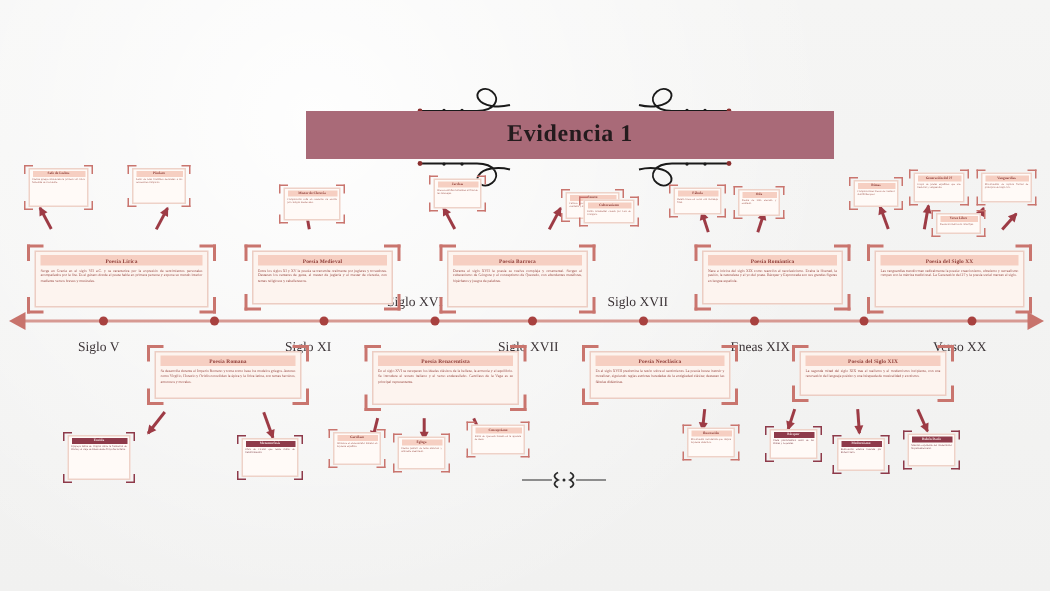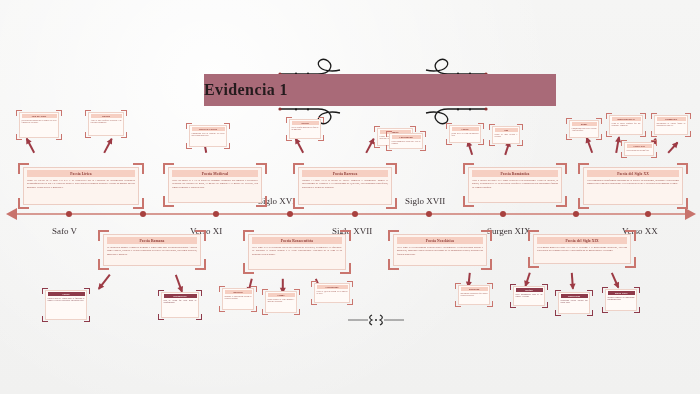--- a/index.html
+++ b/index.html
@@ -11,21 +11,21 @@
   }
   #canvas{position:absolute;inset:0;
     background:
       radial-gradient(circle at 30% 20%, rgba(255,255,255,.9), rgba(243,243,242,0) 60%),
       linear-gradient(#f5f5f4,#f1f1f0);
   }
   
   .banner{
     position:absolute;left:204px;top:74px;width:352px;height:32px;
     background:#a96a78;
-    display:flex;align-items:center;
+    display:flex;align-items:center;justify-content:center;
   }
   .banner-text{
     font-family:"Liberation Serif", serif;
     font-size:16px;font-weight:bold;color:#241b1d;letter-spacing:.4px;
   }
   .flourish{position:absolute;color:#1d1d1d;pointer-events:none;
     font-family:"DejaVu Sans", sans-serif;}
   .flourish svg{display:block;}
   
   .axis{position:absolute;left:14px;top:213px;width:672px;height:2px;background:#d79a93;}
@@ -120,26 +120,26 @@
       <div class="node" style="left: 140px;"></div>
       <div class="node" style="left: 213px;"></div>
       <div class="node" style="left: 287px;"></div>
       <div class="node" style="left: 352px;"></div>
       <div class="node" style="left: 426px;"></div>
       <div class="node" style="left: 500px;"></div>
       <div class="node" style="left: 573px;"></div>
       <div class="node" style="left: 645px;"></div>
     </div>
   <div id="eras">
-      <div class="era" style="left: 52px; top: 226px;">Safo V</div>
-      <div class="era" style="left: 190px; top: 226px;">Verso XI</div>
+      <div class="era" style="left: 52px; top: 226px;">Siglo V</div>
+      <div class="era" style="left: 190px; top: 226px;">Siglo XI</div>
       <div class="era" style="left: 258px; top: 196px;">Siglo XVI</div>
       <div class="era" style="left: 332px; top: 226px;">Siglo XVII</div>
       <div class="era" style="left: 405px; top: 196px;">Siglo XVII</div>
-      <div class="era" style="left: 487px; top: 226px;">Surgen XIX</div>
+      <div class="era" style="left: 487px; top: 226px;">Eneas XIX</div>
       <div class="era" style="left: 622px; top: 226px;">Verso XX</div>
     </div>
 
   <div id="arrows">
       <div class="arrow" style="left: 34px; top: 152px; width: 16px; transform: rotate(-118deg);"></div>
       <div class="arrow" style="left: 104px; top: 152px; width: 16px; transform: rotate(-62deg);"></div>
       <div class="arrow" style="left: 206px; top: 152px; width: 13px; transform: rotate(-100deg);"></div>
       <div class="arrow" style="left: 303px; top: 152px; width: 16px; transform: rotate(-118deg);"></div>
       <div class="arrow" style="left: 366px; top: 152px; width: 16px; transform: rotate(-62deg);"></div>
       <div class="arrow" style="left: 472px; top: 154px; width: 14px; transform: rotate(-108deg);"></div>

